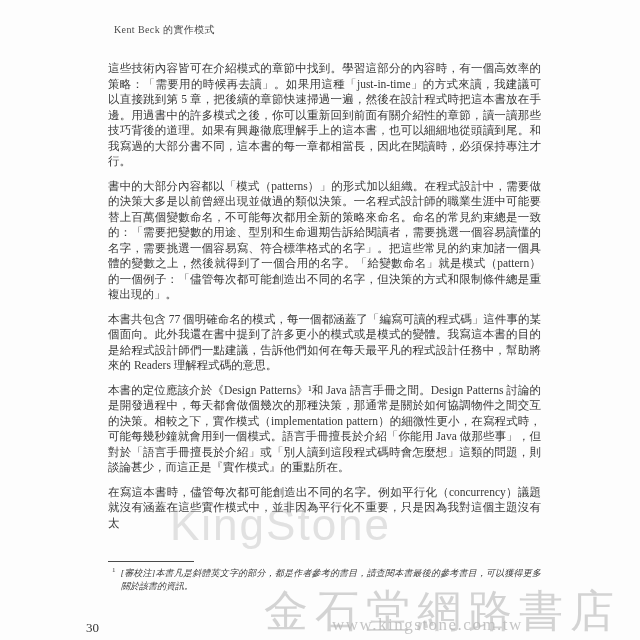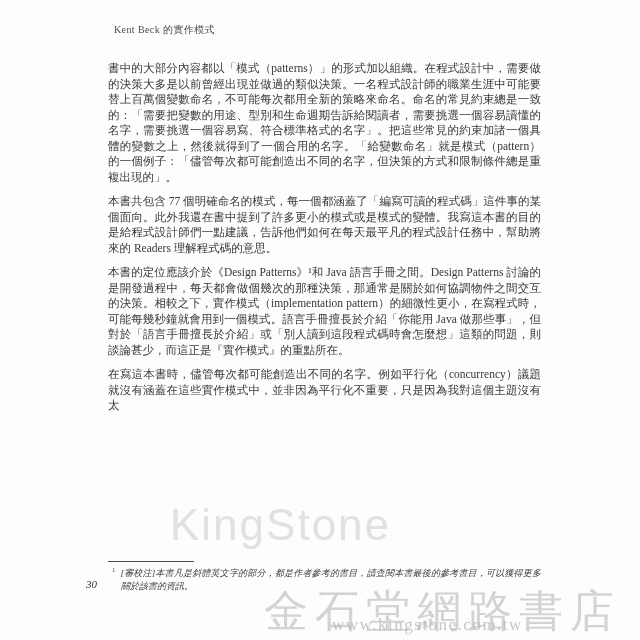--- a/index.html
+++ b/index.html
@@ -39,24 +39,23 @@
     color:#3d3d3d;
     text-align:justify;
     z-index:2;
   }
   .footnote sup {
     font-style:normal; font-size:7px;
     margin-right:5px; margin-left:-9px;
     vertical-align:super;
   }
   .page-number {
-    position:absolute; left:86px; top:578px;
-    font-size:11px; color:#333333;
+    position:absolute; left:86px; top:620px;
+    font-size:13px; color:#333333;
     z-index:2;
-    font-style:italic;
   }
   
   .wm-brand {
     position:absolute; left:170px; top:500px;
     font-family:Liberation Sans, sans-serif;
     font-size:44px; letter-spacing:2px;
     color:rgba(198,198,198,0.50);
     z-index:1;
     white-space:nowrap;
   }
@@ -82,20 +81,21 @@
 
 <div class="page">
 
   <div class="wm-brand">KingStone</div>
   <div class="wm-store">金石堂網路書店</div>
   <div class="wm-url">www.kingstone.com.tw</div>
 
   <div class="running-head">Kent Beck 的實作模式</div>
 
   <div class="body-text">
+    <p>這些技術內容皆可在介紹模式的章節中找到。學習這部分的內容時，有一個高效率的策略：「需要用的時候再去讀」。如果用這種「just-in-time」的方式來讀，我建議可以直接跳到第 5 章，把後續的章節快速掃過一遍，然後在設計程式時把這本書放在手邊。用過書中的許多模式之後，你可以重新回到前面有關介紹性的章節，讀一讀那些技巧背後的道理。如果有興趣徹底理解手上的這本書，也可以細細地從頭讀到尾。和我寫過的大部分書不同，這本書的每一章都相當長，因此在閱讀時，必須保持專注才行。</p>
     <p>書中的大部分內容都以「模式（patterns）」的形式加以組織。在程式設計中，需要做的決策大多是以前曾經出現並做過的類似決策。一名程式設計師的職業生涯中可能要替上百萬個變數命名，不可能每次都用全新的策略來命名。命名的常見約束總是一致的：「需要把變數的用途、型別和生命週期告訴給閱讀者，需要挑選一個容易讀懂的名字，需要挑選一個容易寫、符合標準格式的名字」。把這些常見的約束加諸一個具體的變數之上，然後就得到了一個合用的名字。「給變數命名」就是模式（pattern）的一個例子：「儘管每次都可能創造出不同的名字，但決策的方式和限制條件總是重複出現的」。</p>
     <p>本書共包含 77 個明確命名的模式，每一個都涵蓋了「編寫可讀的程式碼」這件事的某個面向。此外我還在書中提到了許多更小的模式或是模式的變體。我寫這本書的目的是給程式設計師們一點建議，告訴他們如何在每天最平凡的程式設計任務中，幫助將來的 Readers 理解程式碼的意思。</p>
     <p>本書的定位應該介於《Design Patterns》¹和 Java 語言手冊之間。Design Patterns 討論的是開發過程中，每天都會做個幾次的那種決策，那通常是關於如何協調物件之間交互的決策。相較之下，實作模式（implementation pattern）的細微性更小，在寫程式時，可能每幾秒鐘就會用到一個模式。語言手冊擅長於介紹「你能用 Java 做那些事」，但對於「語言手冊擅長於介紹」或「別人讀到這段程式碼時會怎麼想」這類的問題，則談論甚少，而這正是『實作模式』的重點所在。</p>
     <p>在寫這本書時，儘管每次都可能創造出不同的名字。例如平行化（concurrency）議題就沒有涵蓋在這些實作模式中，並非因為平行化不重要，只是因為我對這個主題沒有太</p>
   </div>
 
   <div class="footnote-rule"></div>
   <div class="footnote">
     <sup>1</sup><span>[審校注]本書凡是斜體英文字的部分，都是作者參考的書目，請查閱本書最後的參考書目，可以獲得更多關於該書的資訊。</span>
   </div>

